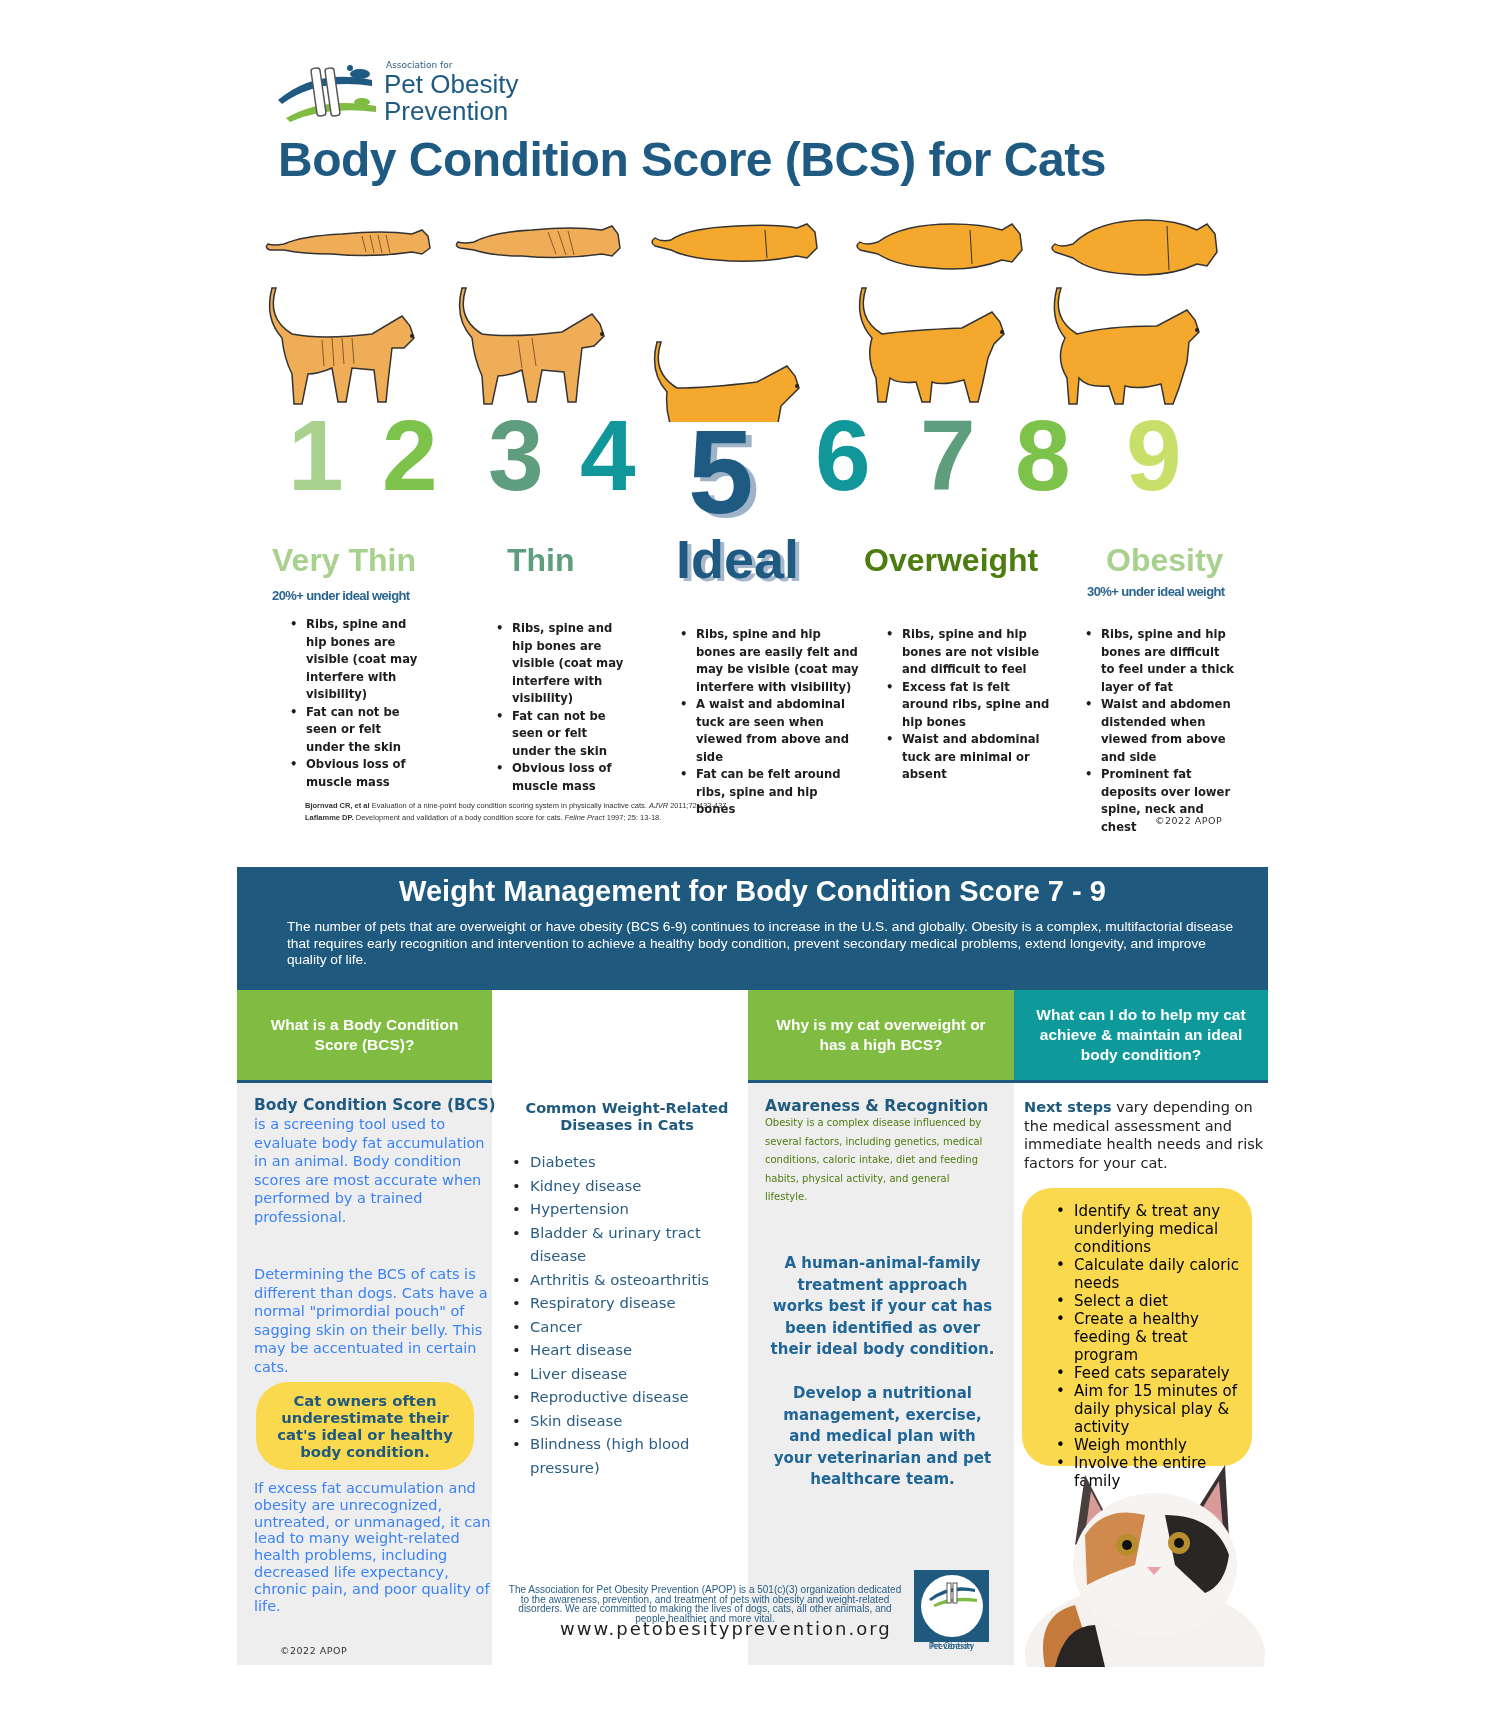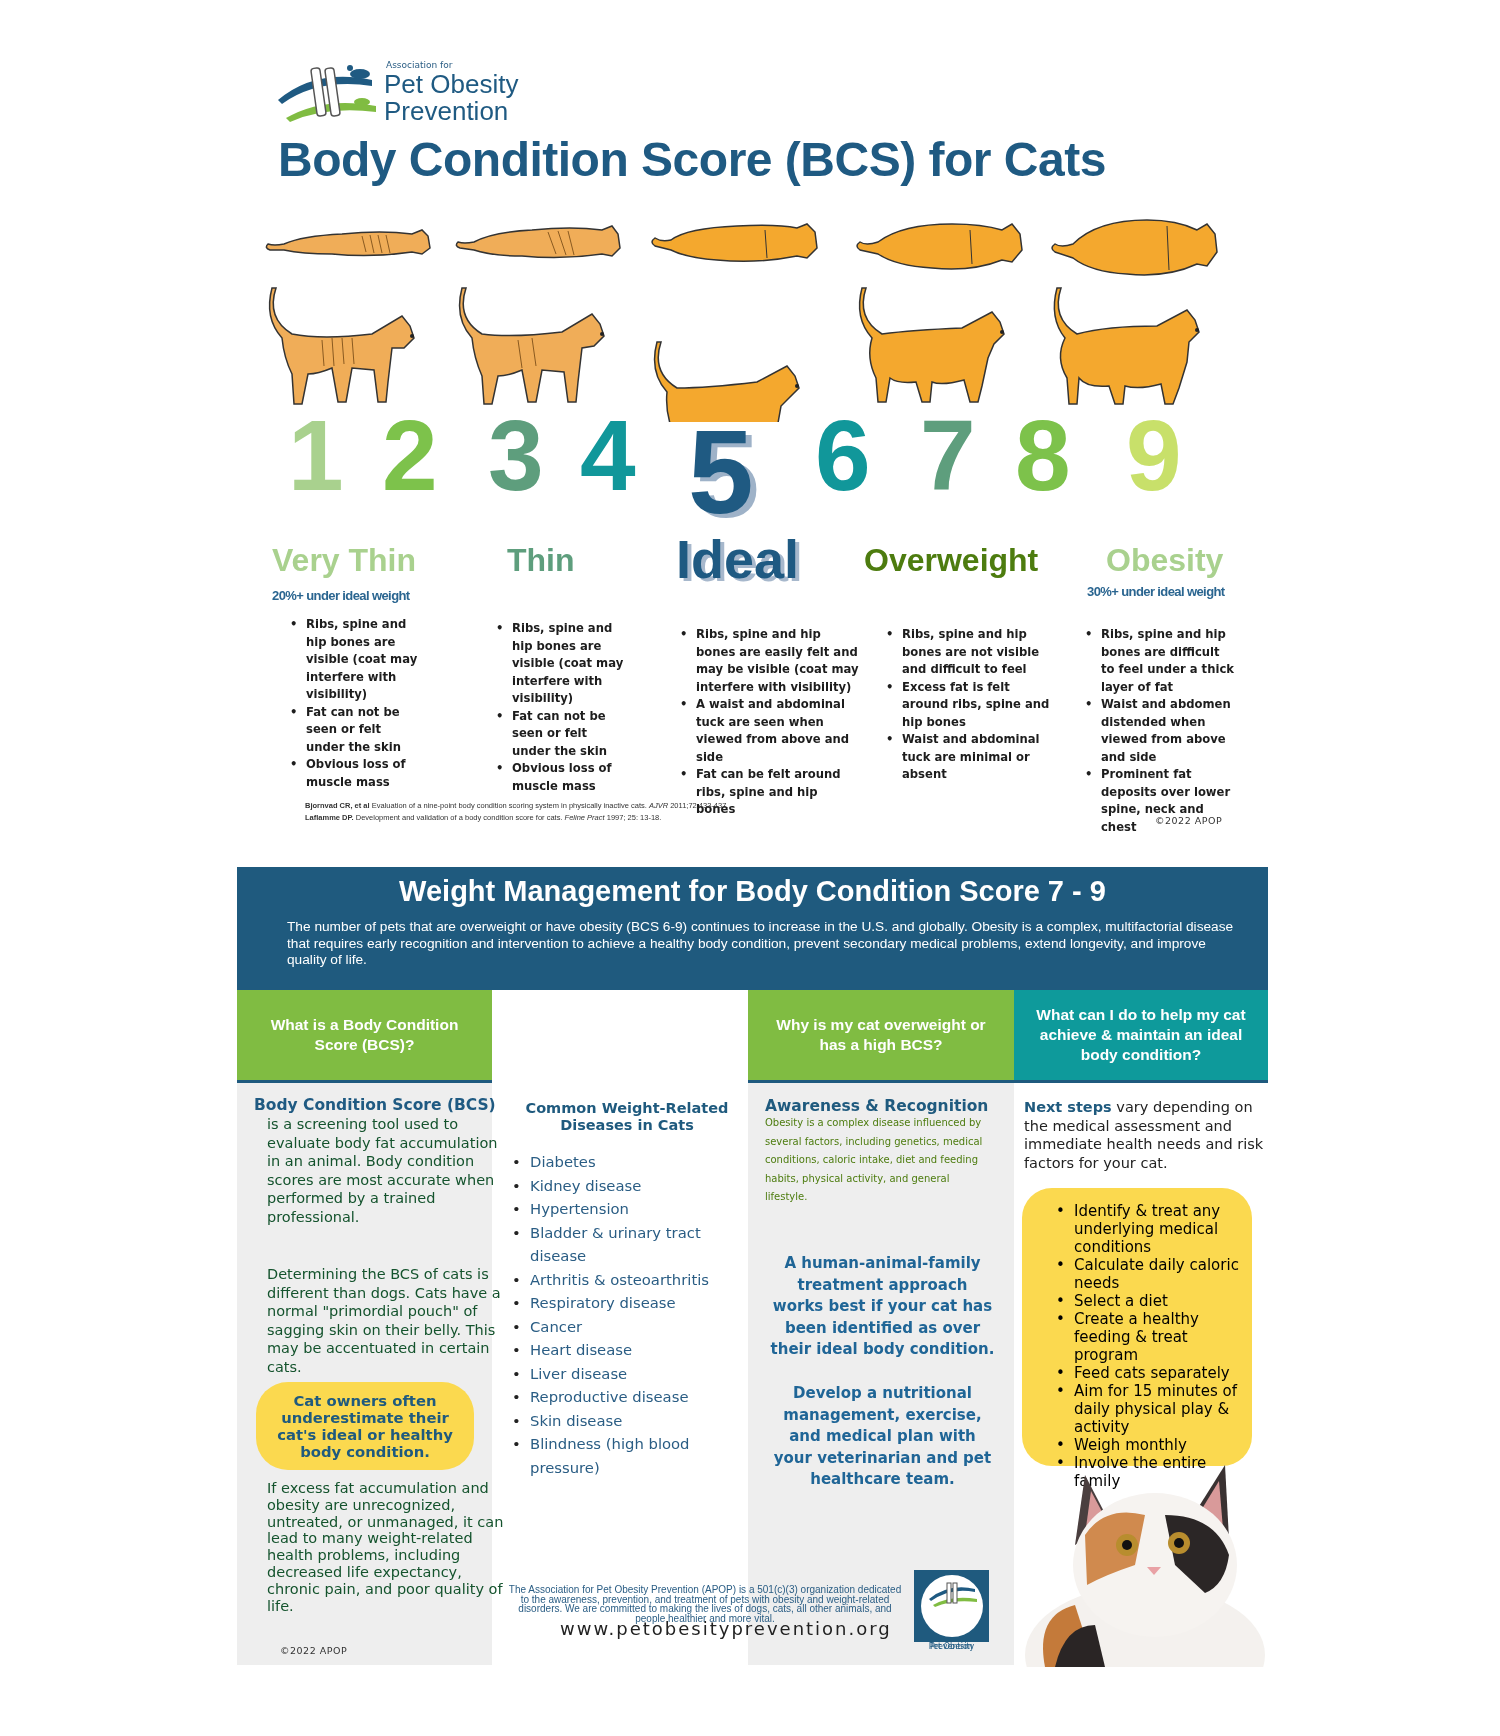--- a/index.html
+++ b/index.html
@@ -44,21 +44,21 @@
   .qrow { position: absolute; left: 237px; top: 990px; width: 1031px; height: 93px; }
   .q { position: absolute; top: 0; height: 93px; color: #fff; font-size: 15.5px; font-weight: bold; text-align: center; display: flex; align-items: center; justify-content: center; line-height: 20px; font-family: "Liberation Sans", sans-serif; border-bottom: 3px solid #1f5a7e; }
   .q.green { background: #80bc42; }
   .q.blue { background: #4a8fb8; }
   .q.teal { background: #0e9a9b; }
 
   .col { position: absolute; top: 1083px; height: 582px; }
   .col.grey { background: #eeeeee; }
 
   .c1-head { position: absolute; left: 254px; top: 1096px; font-size: 15.5px; font-weight: bold; color: #1f5a82; }
-  .c1-text { position: absolute; left: 254px; width: 240px; font-size: 14.5px; line-height: 18.5px; color: #14532d; margin-left: 13px; }
+  .c1-text { position: absolute; left: 254px; width: 240px; font-size: 14.5px; line-height: 18.5px; color: #3b82f6; }
   .yellow-pill { position: absolute; background: #fbd94f; border-radius: 32px; color: #1f5a7e; font-weight: bold; text-align: center; }
   .c1-copy { position: absolute; left: 280px; top: 1645px; font-size: 9.5px; color: #333; letter-spacing: 0.5px; }
 
   .c2-head { position: absolute; left: 520px; width: 214px; top: 1100px; font-size: 14.5px; font-weight: bold; color: #1f5a7e; text-align: center; line-height: 17px; }
   .c2-list { position: absolute; left: 512px; top: 1150px; font-size: 14.8px; line-height: 23.5px; color: #2a5d84; list-style: none; width: 220px; }
   .c2-list li { position: relative; padding-left: 18px; }
   .c2-list li::before { content: "•"; position: absolute; left: 0; color: #222; }
 
   .c3-head { position: absolute; left: 765px; top: 1097px; font-size: 15.5px; font-weight: bold; color: #1f5a7e; }
   .c3-text { position: absolute; left: 765px; top: 1114px; width: 230px; font-size: 10px; line-height: 18.5px; color: #4d7c0f; }

